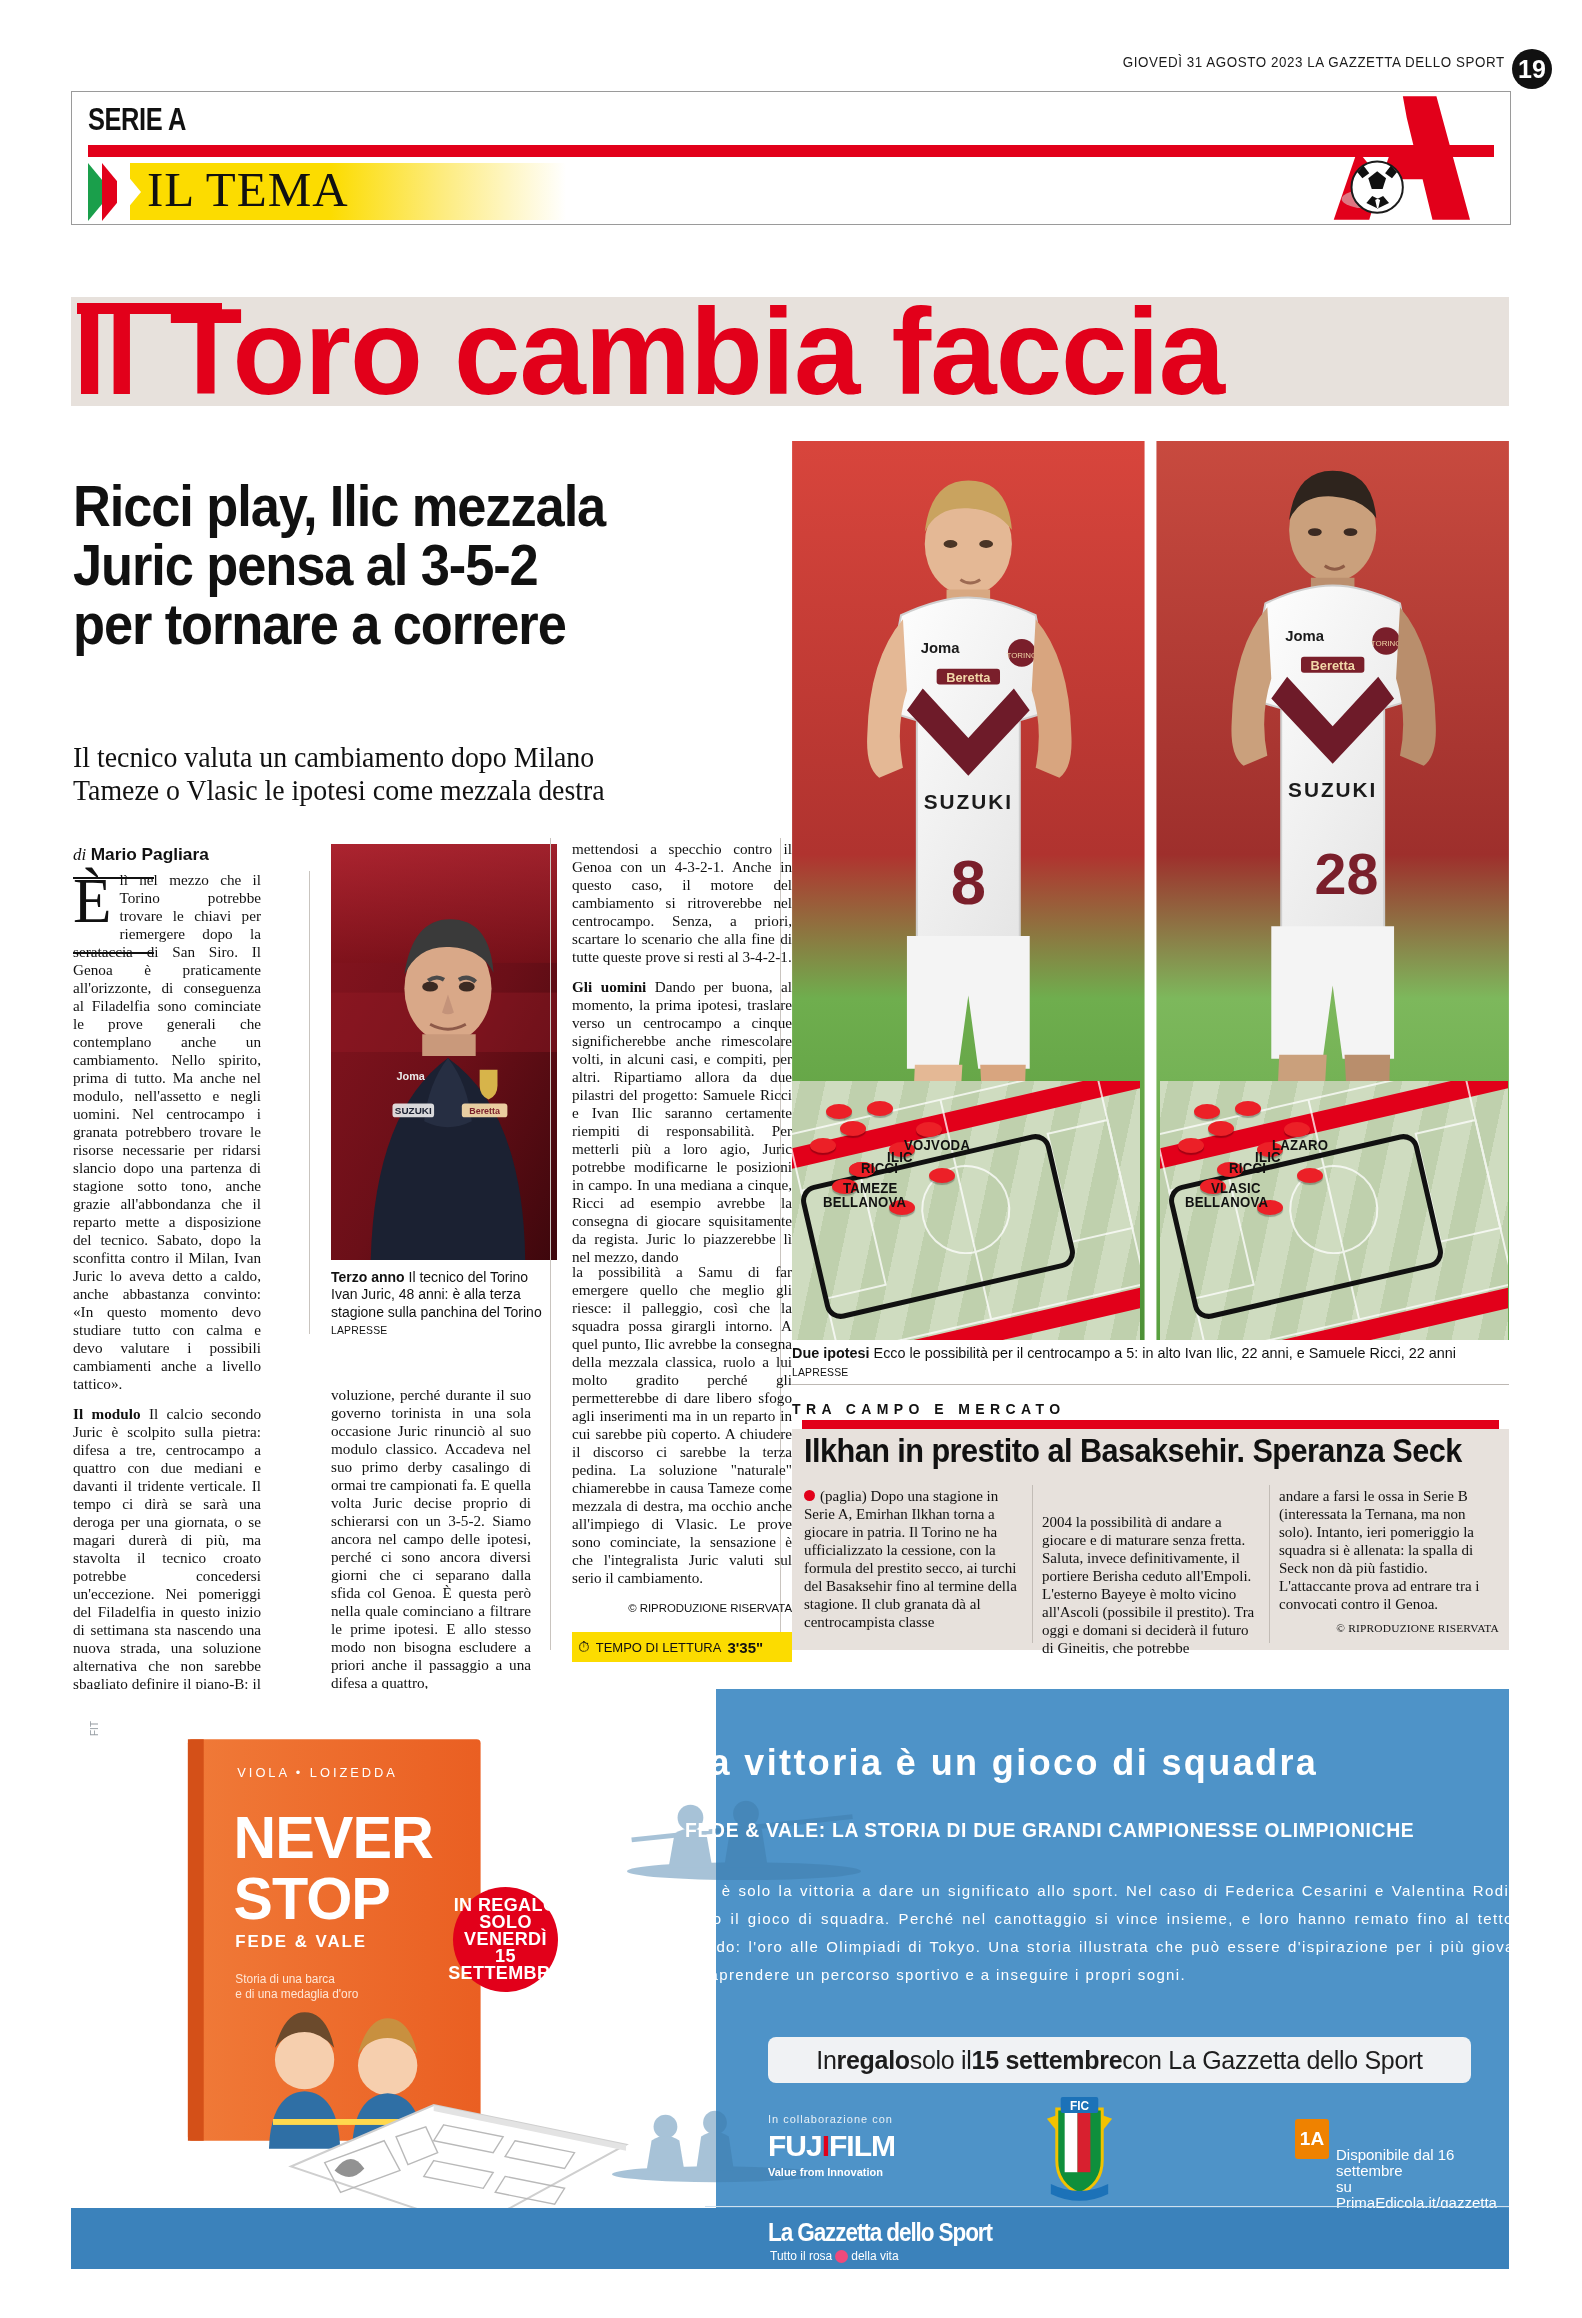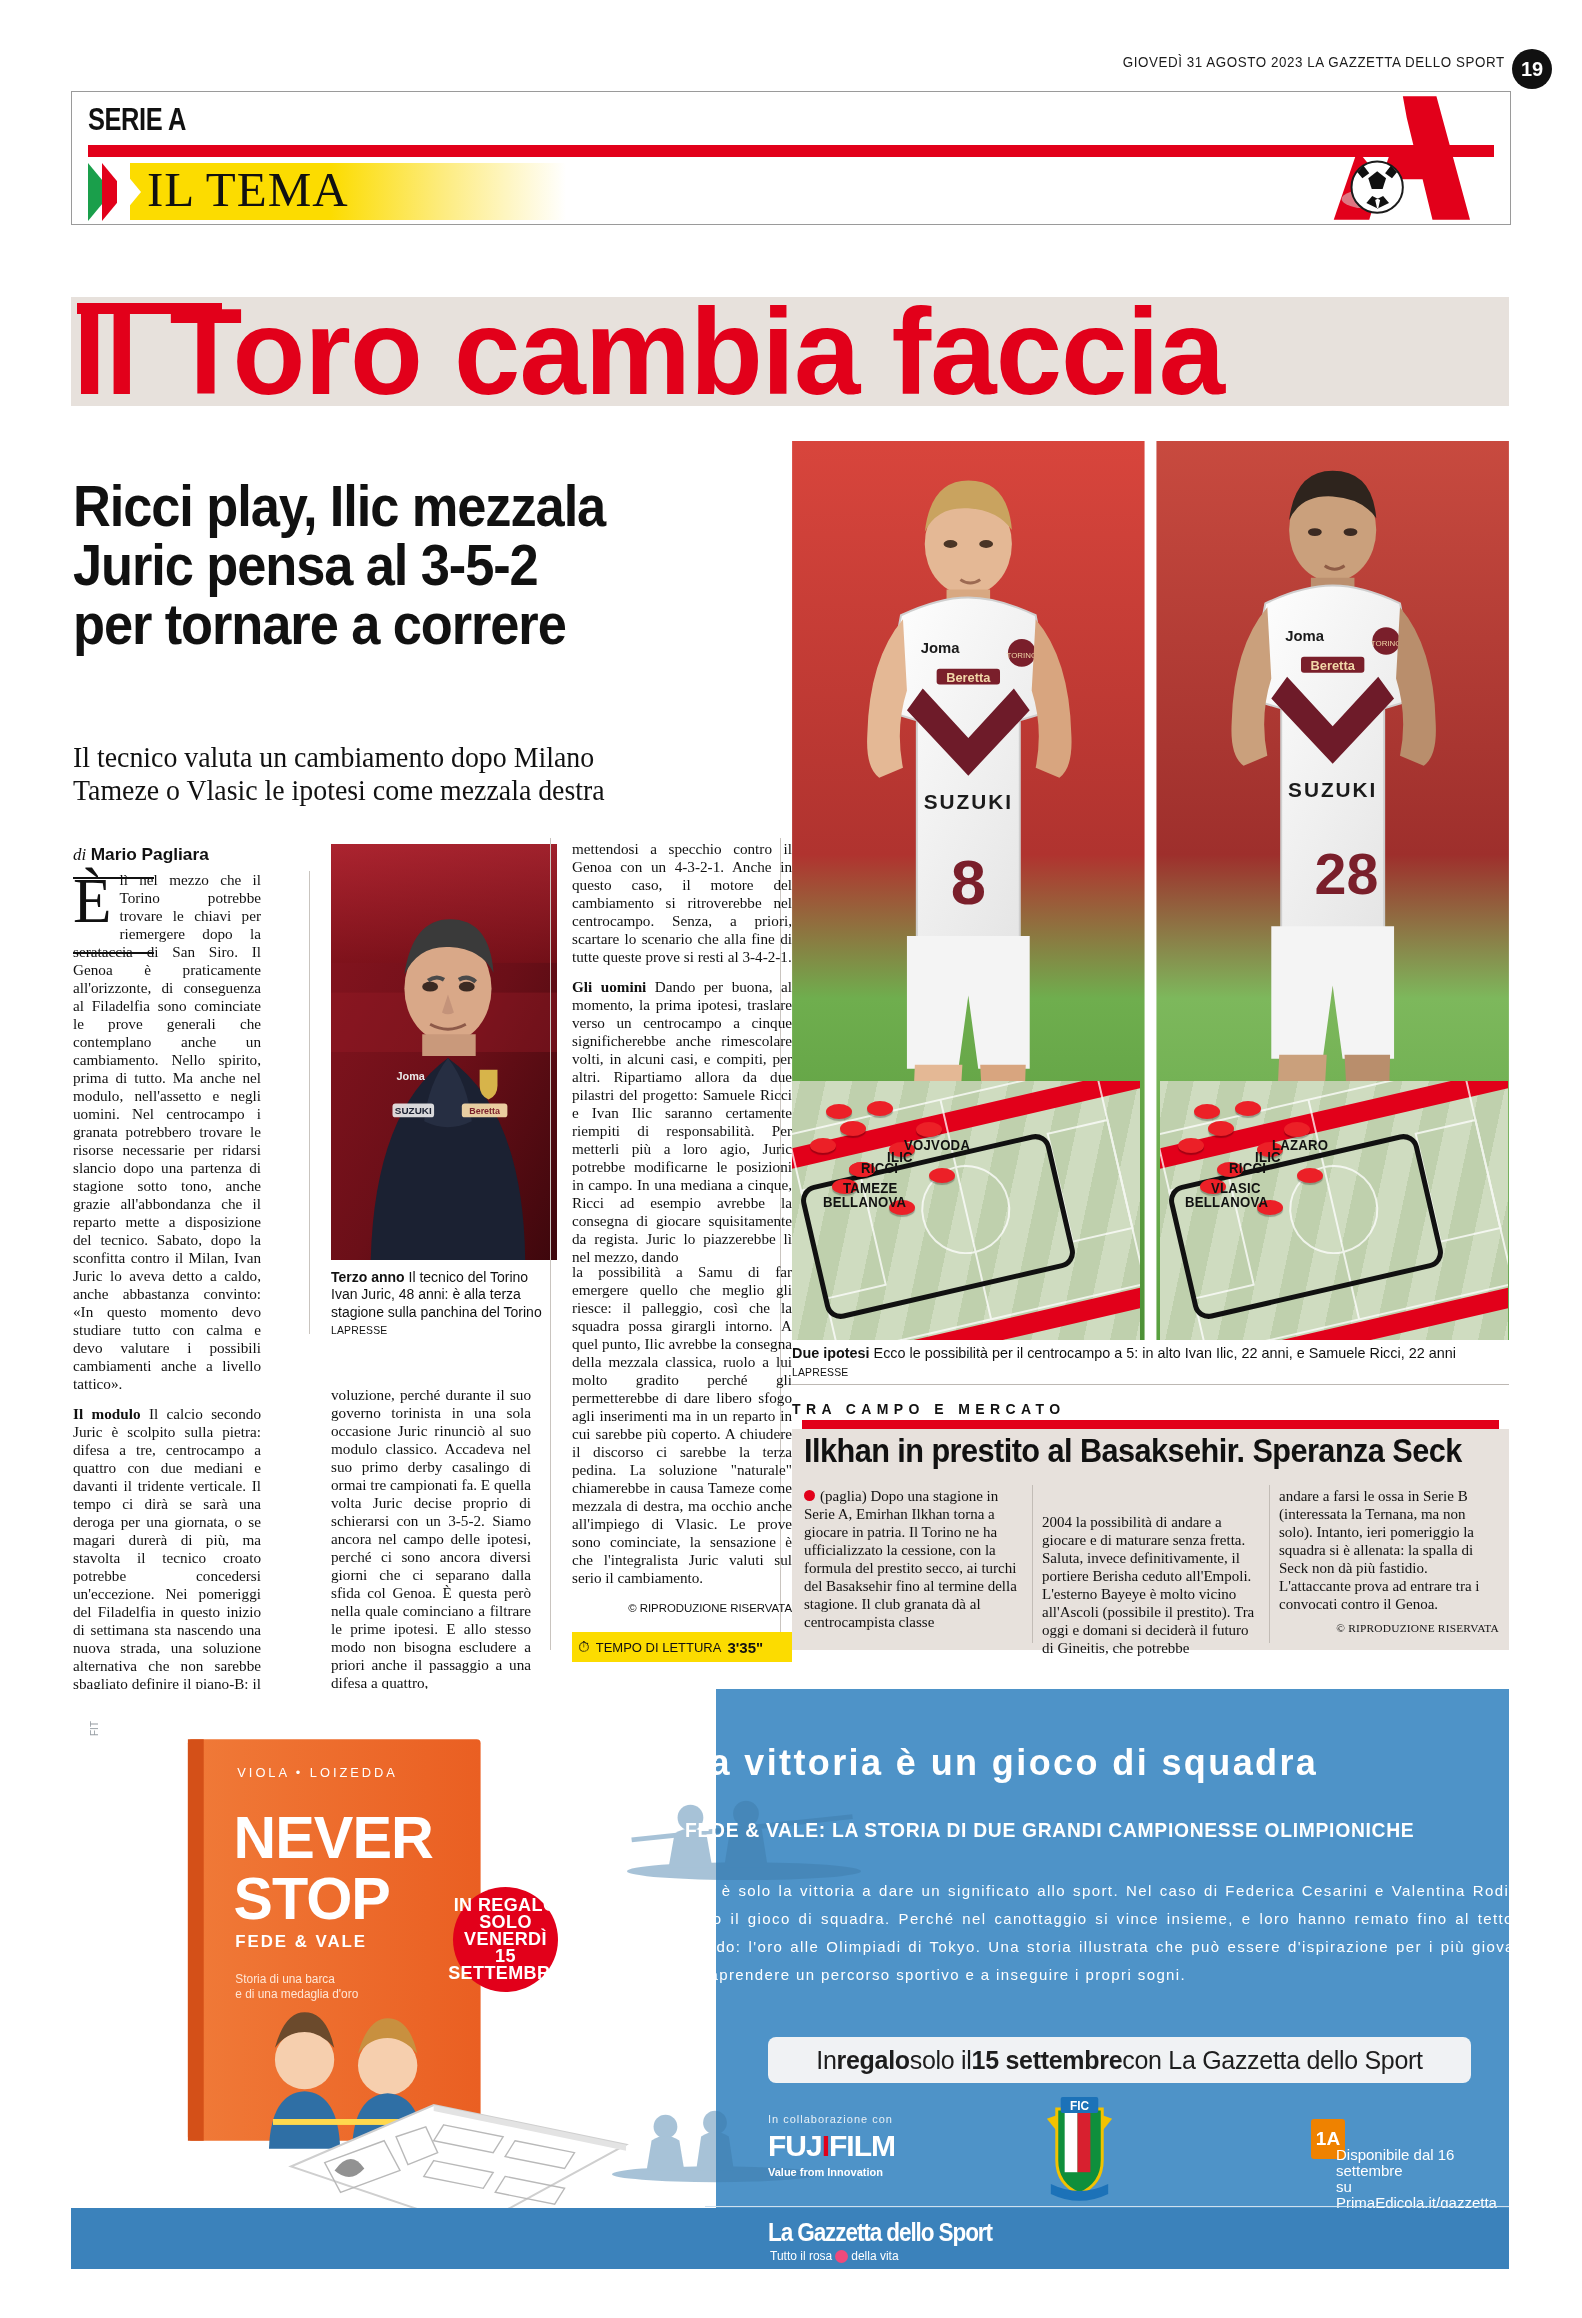--- a/index.html
+++ b/index.html
@@ -4,21 +4,21 @@
 <style>
   html,body{margin:0;padding:0;background:#fff;}
   body{width:1582px;height:2319px;position:relative;font-family:"Liberation Serif",serif;color:#111;overflow:hidden;}
   .page{position:absolute;left:0;top:0;width:1582px;height:2319px;background:#ffffff;}
 
   
   .masthead{position:absolute;left:0;top:54px;width:1582px;height:30px;}
   .masthead-date{position:absolute;right:77px;top:0;font-family:"Liberation Sans",sans-serif;
     font-size:14.4px;letter-spacing:0.6px;font-weight:400;color:#1b1b1b;transform:scaleX(.93);transform-origin:right center;white-space:nowrap;}
   .page-num{position:absolute;right:30px;top:-5px;width:40px;height:40px;border-radius:50%;background:#111;color:#fff;
-    font-family:"Liberation Sans",sans-serif;font-weight:700;font-size:20px;display:flex;align-items:center;justify-content:center;}
+    font-family:"Liberation Sans",sans-serif;font-weight:700;font-size:25px;display:flex;align-items:center;justify-content:center;}
 
   
   .sectionband{position:absolute;left:71px;top:91px;width:1438px;height:132px;border:1px solid #9a9a9a;background:#fff;overflow:hidden;}
   .serie-a{position:absolute;left:16px;top:10px;font-family:"Liberation Sans",sans-serif;font-weight:700;font-size:31px;
     letter-spacing:-0.5px;transform:scaleX(.82);transform-origin:left center;color:#111;}
   .redrule{position:absolute;left:16px;top:53px;width:1406px;height:12px;background:#e2001a;}
   .il-tema-wrap{position:absolute;left:16px;top:71px;width:475px;height:71px;}
   .il-tema-bg{position:absolute;left:42px;top:0;width:436px;height:57px;
     background:linear-gradient(to right,#fcdc00 0%,#fcdc00 46%,#fdec80 72%,#ffffff 100%);}
   .chev{position:absolute;top:0;width:0;height:0;border-top:29px solid transparent;border-bottom:29px solid transparent;}
@@ -129,21 +129,21 @@
     display:flex;align-items:center;justify-content:center;font-family:"Liberation Sans",sans-serif;
     font-size:25px;color:#1d1d1d;letter-spacing:-0.3px;}
   .ad-cta b{font-weight:700;}
   .ad-collab{position:absolute;left:697px;top:424px;font-family:"Liberation Sans",sans-serif;color:#e8f0f6;font-size:11px;letter-spacing:1px;}
   .ad-fuji{position:absolute;left:697px;top:440px;font-family:"Liberation Sans",sans-serif;color:#fff;font-weight:700;font-size:30px;letter-spacing:-1px;}
   .ad-fuji .dotred{color:#e2001a;}
   .ad-fujisub{position:absolute;left:697px;top:477px;font-family:"Liberation Sans",sans-serif;color:#fff;font-weight:700;font-size:11px;}
   .ad-fic{position:absolute;left:966px;top:400px;width:85px;height:117px;}
   .ad-1a{position:absolute;left:1224px;top:430px;width:34px;height:40px;background:#ef8200;border-radius:3px;
     color:#fff;font-family:"Liberation Sans",sans-serif;font-weight:700;font-size:19px;
-    display:flex;align-items:center;justify-content:center;margin-left:16px;}
+    display:flex;align-items:center;justify-content:center;}
   .ad-1a-txt{position:absolute;left:1265px;top:428px;font-family:"Liberation Sans",sans-serif;color:#fff;font-size:15px;line-height:16px;margin-top:30px;}
   .ad-footer{position:absolute;left:0;top:519px;width:1438px;height:61px;background:#3b82bb;}
   .ad-gaz{position:absolute;left:697px;top:529px;font-family:"Liberation Sans",sans-serif;font-weight:700;
     color:#fff;font-size:25px;letter-spacing:-1.2px;transform:scaleX(.9);transform-origin:left top;}
   .ad-gazsub{position:absolute;left:699px;top:560px;font-family:"Liberation Sans",sans-serif;color:#fff;font-size:12px;
     display:flex;align-items:center;gap:3px;}
   .pinkdot{display:inline-block;width:13px;height:13px;border-radius:50%;background:#ef4a7b;}
   .ad-hline{position:absolute;left:634px;top:517px;width:804px;height:1px;background:#cfe0ee;}
 </style>
 </head>

